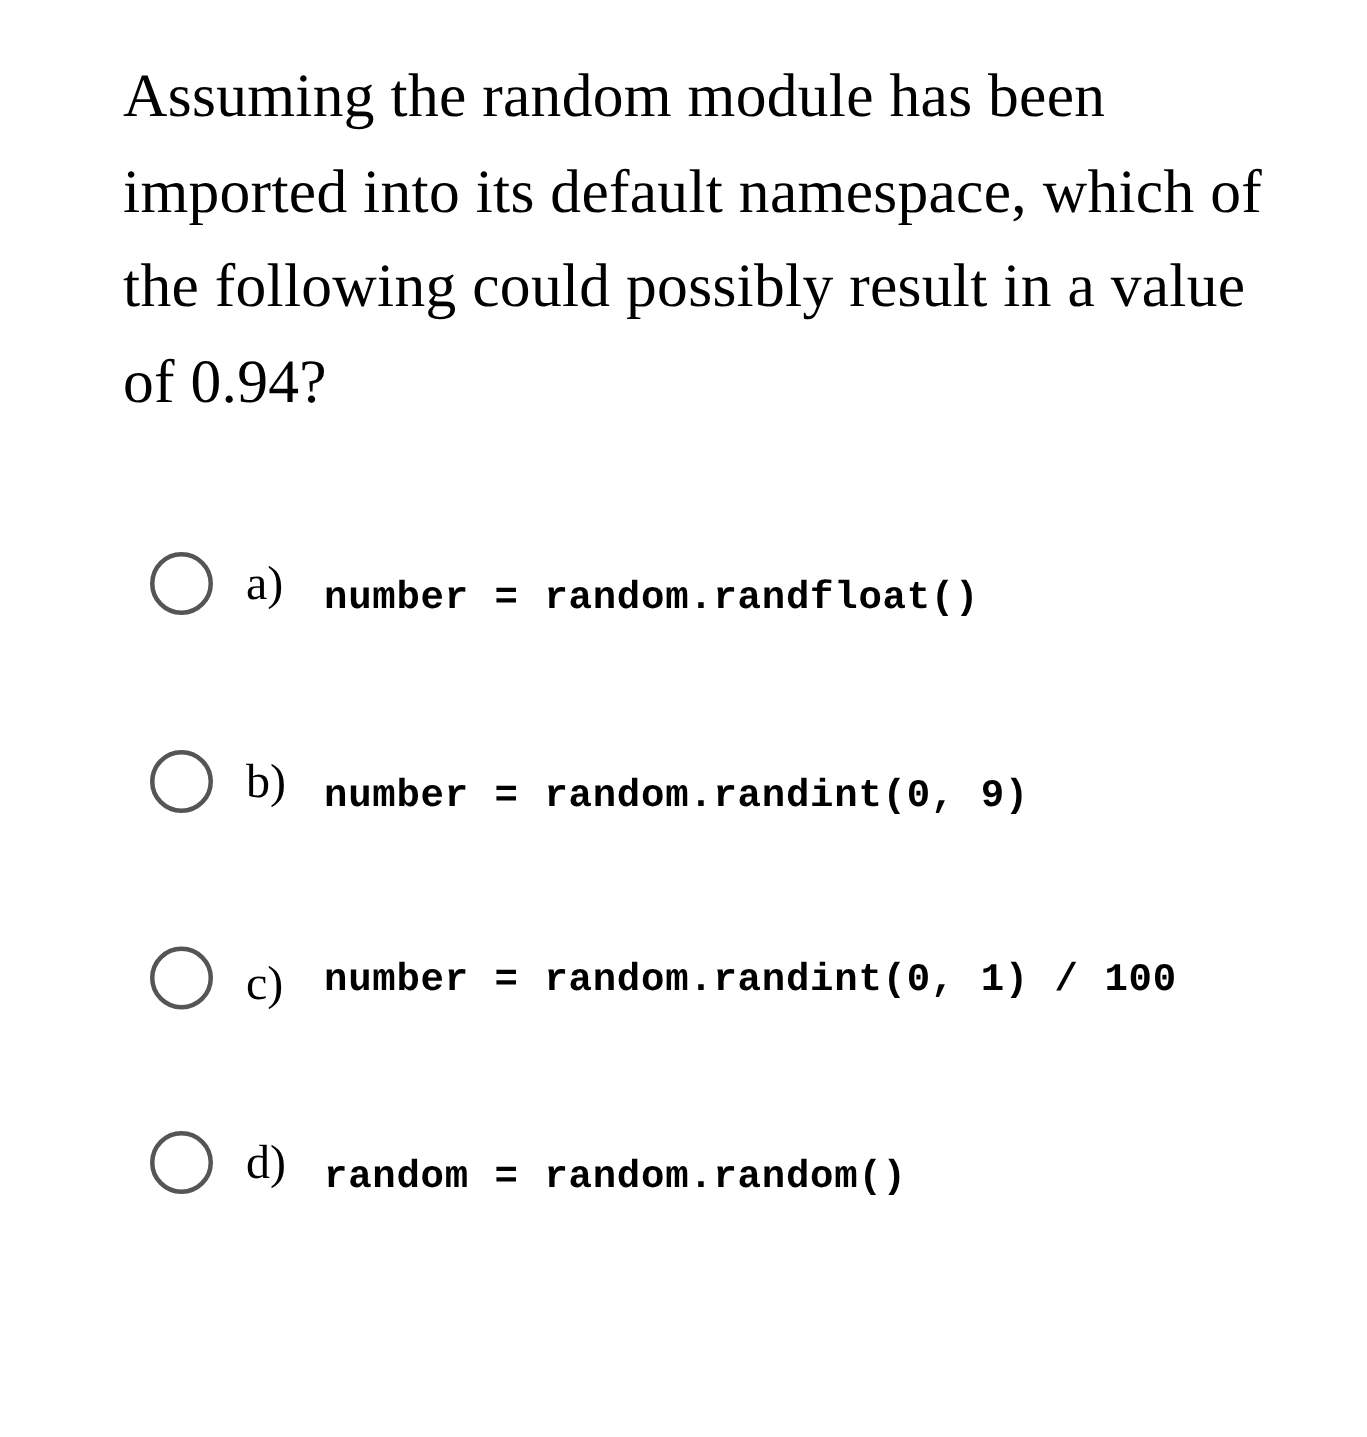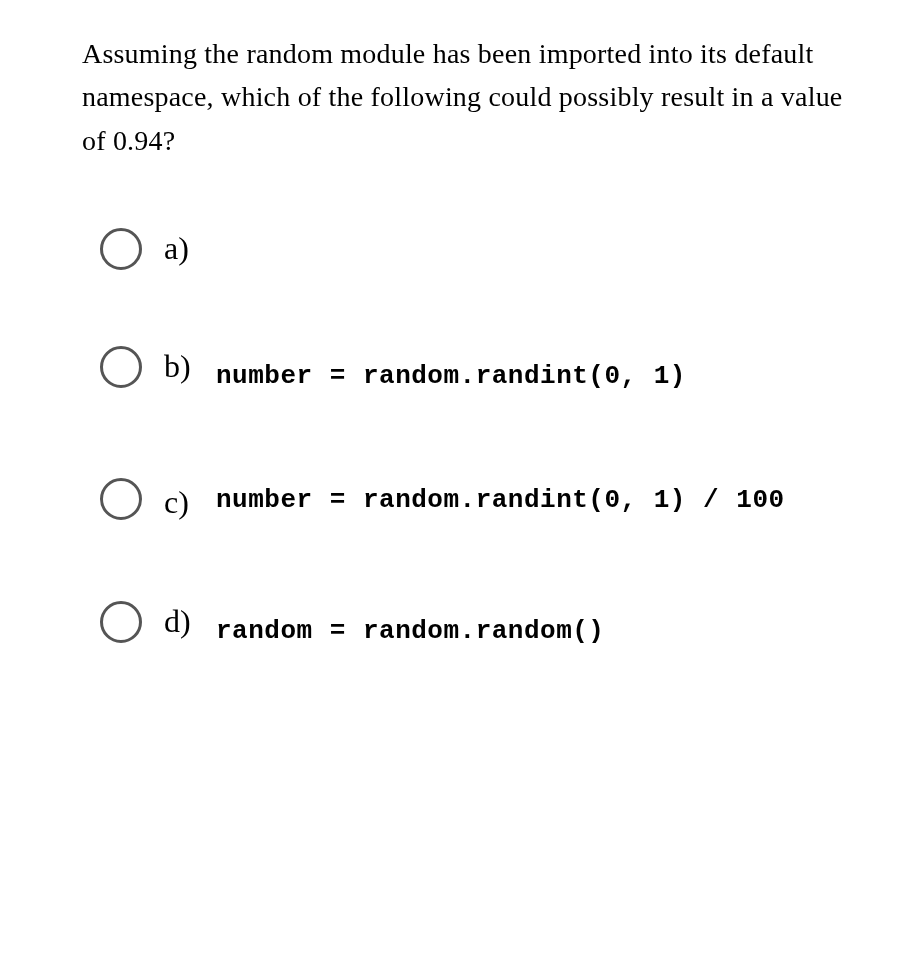--- a/index.html
+++ b/index.html
@@ -9,23 +9,23 @@
       font-family: Georgia, 'Times New Roman', Times, serif;
       color: #000000;
       width: 911px;
       height: 958px;
       box-sizing: border-box;
     }
     .container {
       padding: 32px 42px 32px 82px;
     }
     .question-text {
-      font-size: 28px;
+      font-size: 41px;
       line-height: 1.55;
-      margin-bottom: 64px;
+      margin-bottom: 80px;
       letter-spacing: 0.2px;
     }
     .options {
       padding-left: 18px;
     }
     .option-row {
       display: flex;
       align-items: flex-start;
       margin-bottom: 74px;
     }
@@ -69,26 +69,27 @@
 <body>
 
 <div class="container">
   <div class="question-text">Assuming the random module has been imported into its default namespace, which of the following could possibly result in a value of 0.94?</div>
 
   <div class="options">
 
     <div class="option-row">
       <div class="radio"></div>
       <div class="option-label">a)</div>
+      <div class="code-area">number = random.randfloat()</div>
     </div>
 
     <div class="option-row">
       <div class="radio"></div>
       <div class="option-label">b)</div>
-      <div class="code-area">number = random.randint(0, 1)</div>
+      <div class="code-area">number = random.randint(0, 9)</div>
     </div>
 
     <div class="option-row c-row">
       <div class="radio"></div>
       <div class="option-label">c)</div>
       <div class="code-area c-option">number = random.randint(0, 1) / 100</div>
     </div>
 
     <div class="option-row">
       <div class="radio"></div>

